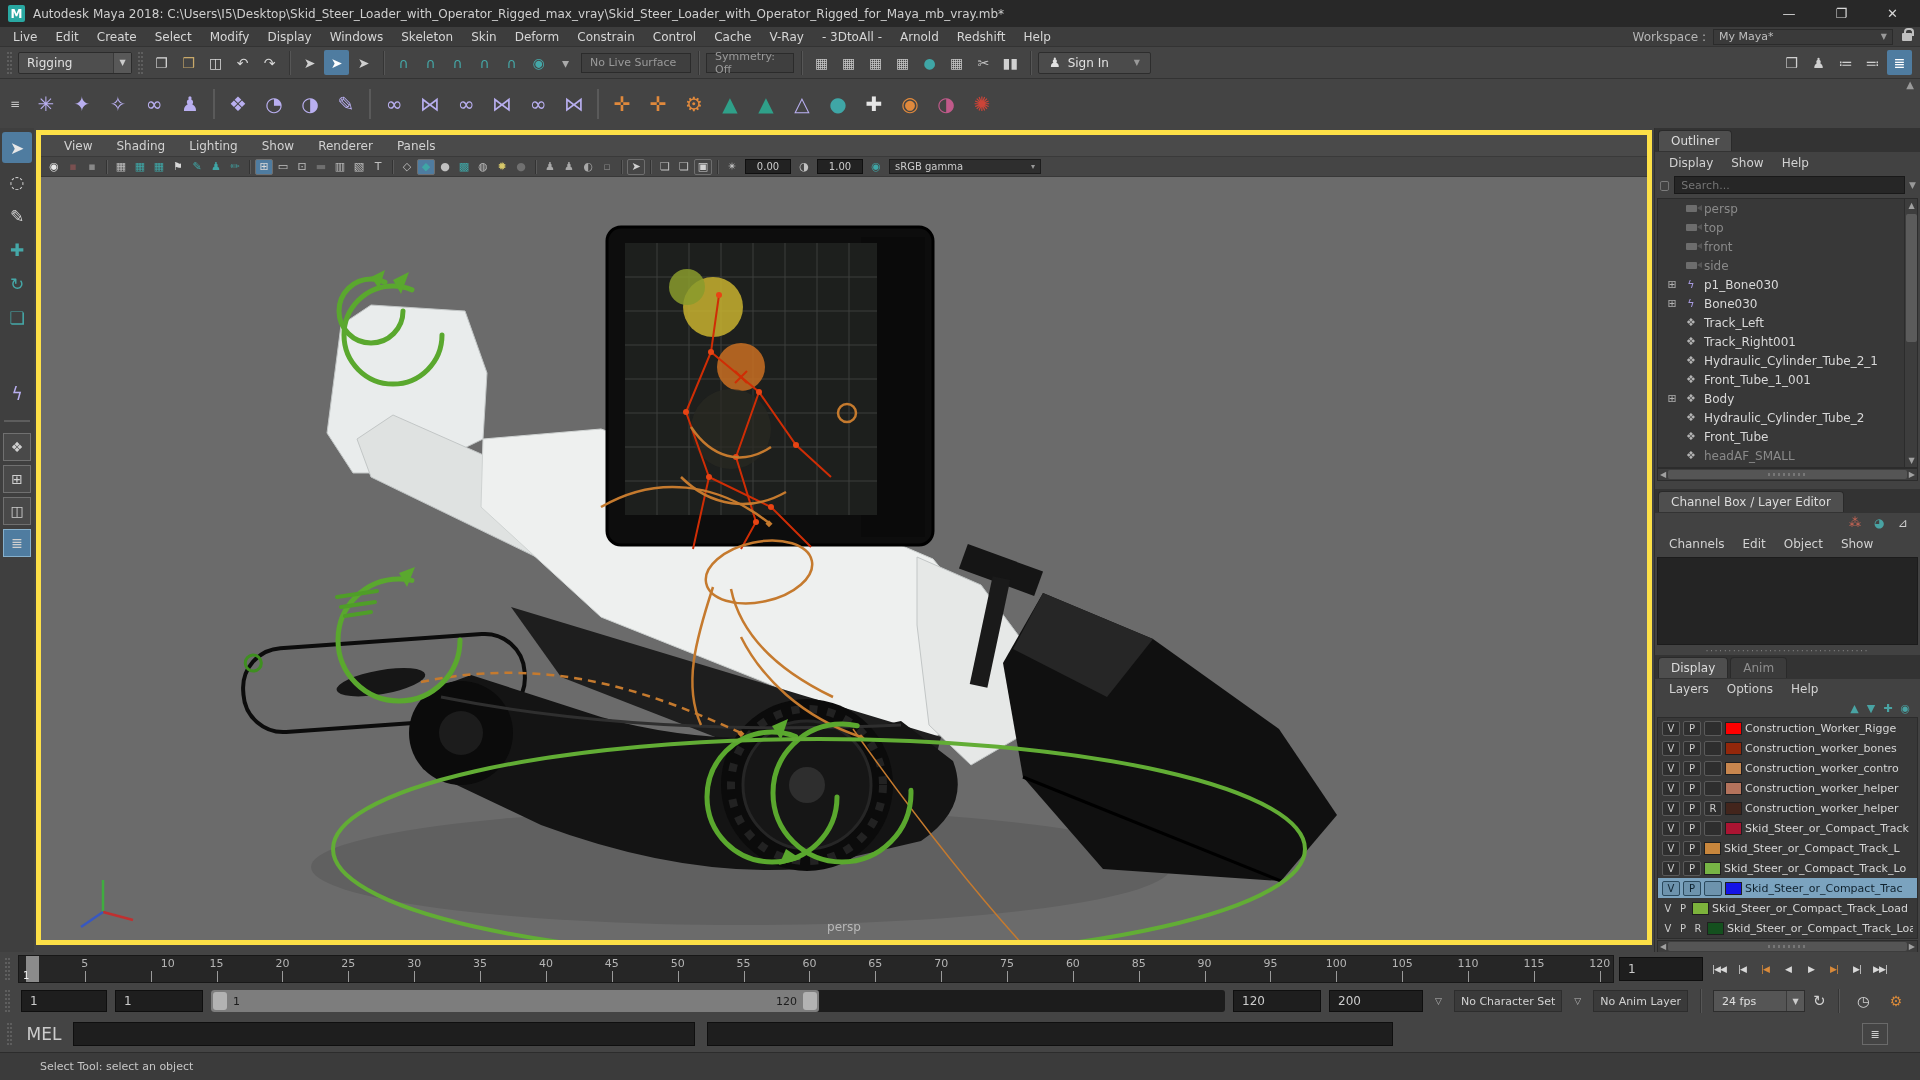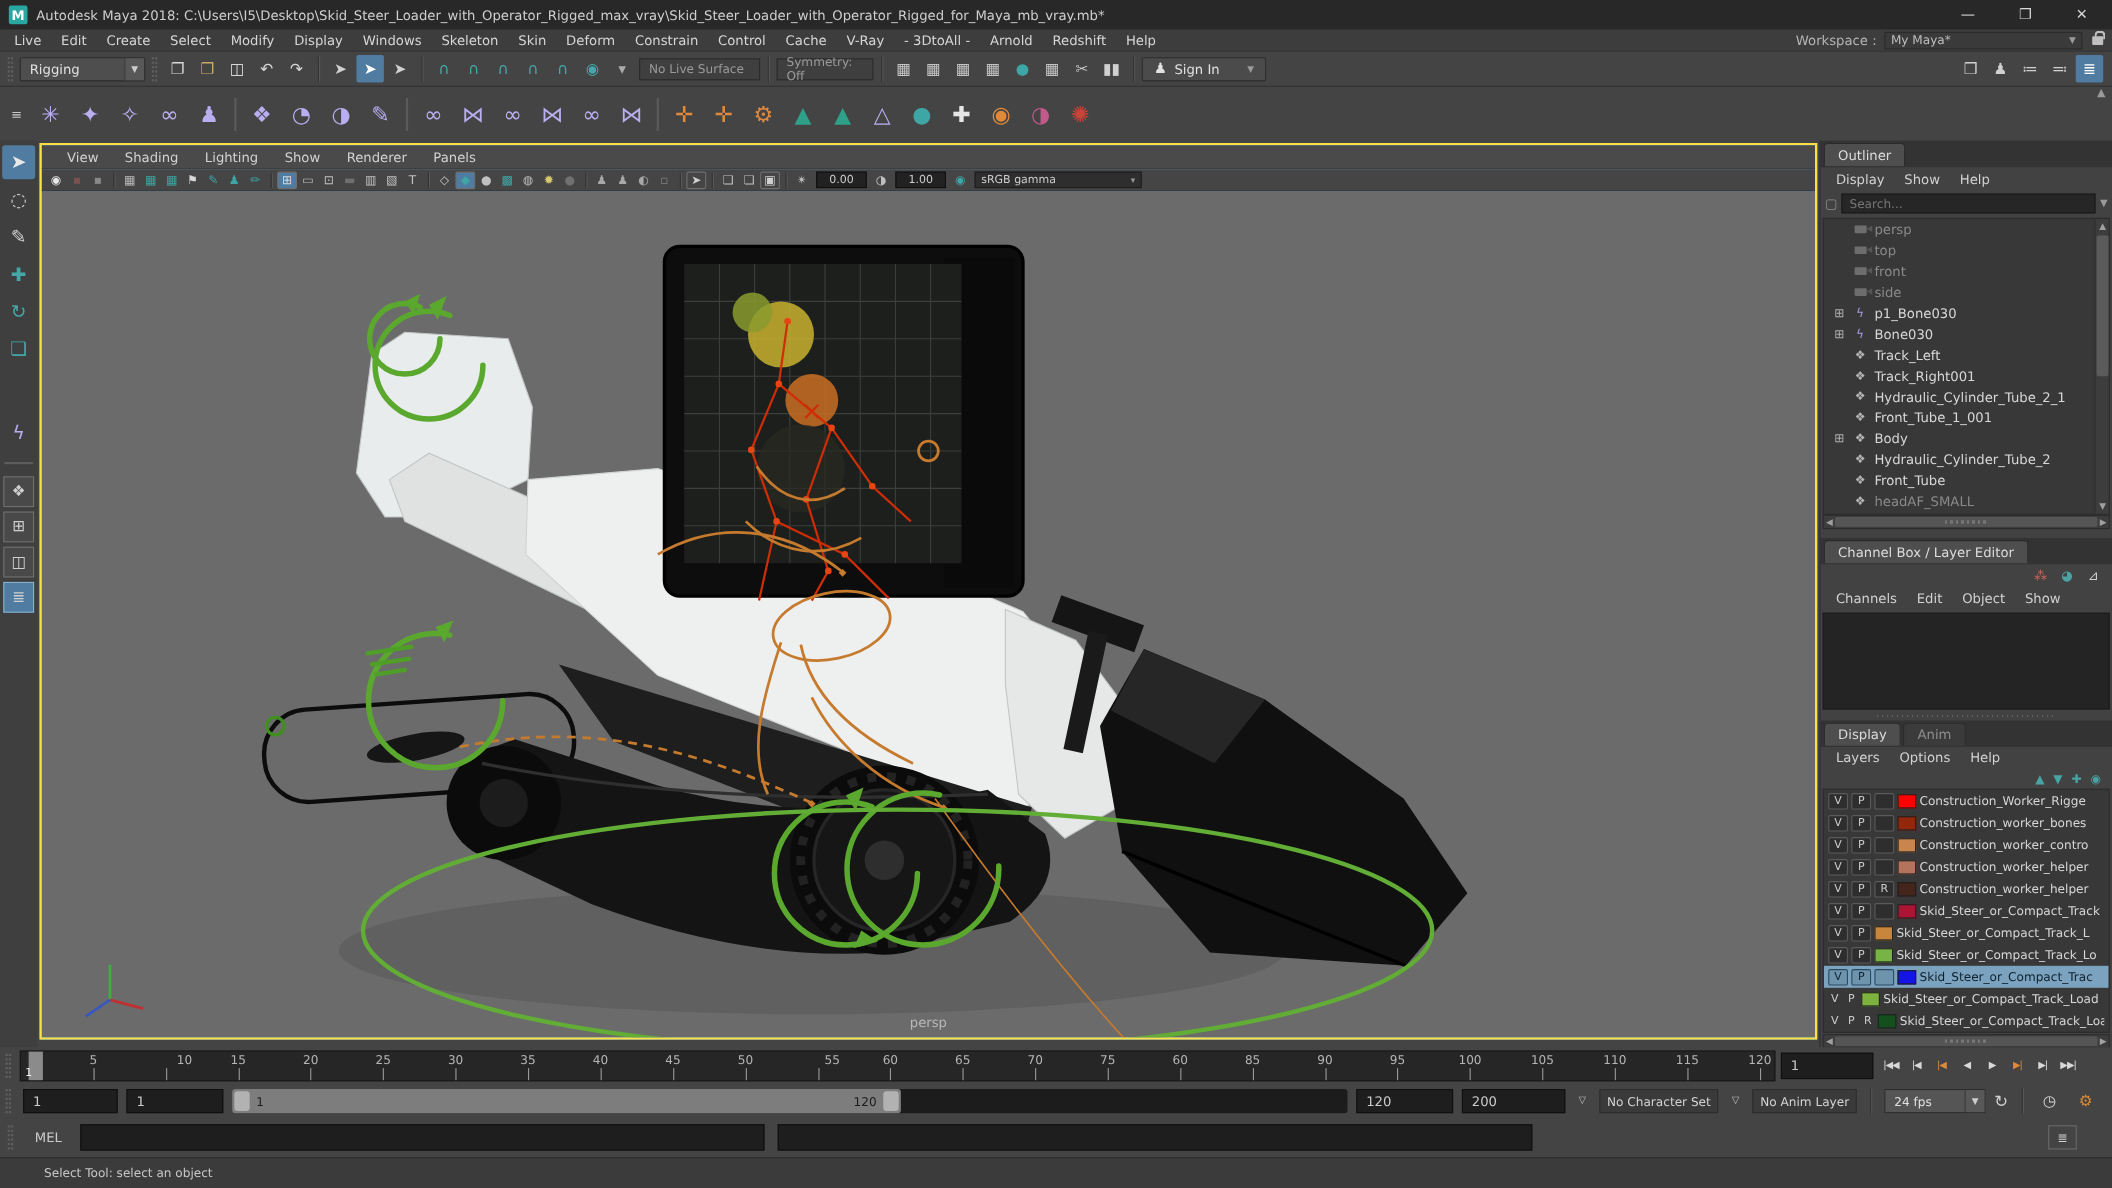--- a/index.html
+++ b/index.html
@@ -58,22 +58,22 @@
   .tool { width:30px; height:31px; font-size:17px; color:#d0d0d0; display:flex; align-items:center;
     justify-content:center; border-radius:3px; }
   .tool.active { background:#4f7ca0; }
   .tool.gap { margin-top:42px; }
   .tb-sep { width:26px; height:2px; background:#5d5d5d; margin:8px 0 4px 0; }
   .layout-btn { width:28px; height:28px; border:1px solid #707070; background:#494949; color:#cfcfcf;
     font-size:14px; display:flex; align-items:center; justify-content:center; margin-top:4px; }
   .layout-btn.active { background:#4f7ca0; border-color:#86b0cc; }
 
   
-  #viewport { position:absolute; left:36px; top:130px; width:1616px; height:815px; background:#7dd3fc;
-    border:2px solid #fde047; display:flex; flex-direction:column; }
+  #viewport { position:absolute; left:36px; top:130px; width:1616px; height:815px; background:#000000;
+    border:5px solid #fde047; display:flex; flex-direction:column; }
   .vp-menus { height:22px; background:#4a4a4a; display:flex; align-items:center; gap:2px; padding-left:12px;
     font-size:12px; color:#d2d2d2; border-bottom:1px solid #3a3a3a; }
   .vp-menu-item { padding:0 11px; }
   .vp-toolbar { height:20px; background:#454545; display:flex; align-items:center; gap:1px; padding-left:4px;
     border-bottom:1px solid #383838; font-size:11px; }
   .vp-ico { width:18px; height:16px; display:inline-flex; align-items:center; justify-content:center;
     font-size:11px; border-radius:2px; flex:none; }
   .vp-ico.boxed { border:1px solid #6e6e6e; }
   .vp-ico.active { background:#4f7ca0; }
   .vp-div { width:1px; height:14px; background:#333; box-shadow:1px 0 0 #5a5a5a; margin:0 4px; flex:none; }
@@ -155,21 +155,21 @@
   #rs-bar .lwrap { display:flex; align-items:center; gap:4px; }
   .tri { color:#b9b9b9; font-size:9px; padding:0 4px; }
   .flat-field { height:22px; display:flex; align-items:center; color:#d2d2d2; font-size:11px; padding:0 6px;
     background:#3a3a3a; border:1px solid #2d2d2d; flex:none; }
   .fps-select { width:92px; height:22px; background:#555; border:1px solid #2d2d2d; color:#e0e0e0; font-size:11px;
     display:flex; align-items:center; justify-content:space-between; padding-left:8px; flex:none; }
 
   
   #commandline { position:absolute; left:0; top:1016px; width:1920px; height:36px; background:#444;
     display:flex; align-items:center; gap:6px; padding:0 4px; }
-  .cmd-label { width:46px; color:#ccc; font-size:12px; text-align:center; }
+  .cmd-label { width:46px; color:#ccc; font-size:17px; text-align:center; }
   .cmd-input { width:622px; height:24px; background:#1e1e1e; border:1px solid #0f0f0f; color:#ddd;
     font-size:12px; padding:0 6px; font-family:"DejaVu Sans Mono", monospace; }
   .cmd-output { width:686px; height:24px; background:#1e1e1e; border:1px solid #0f0f0f; margin-left:6px; }
   .script-btn { margin-left:auto; width:26px; height:22px; border:1px solid #6a6a6a; color:#cfcfcf;
     display:flex; align-items:center; justify-content:center; font-size:11px; margin-right:28px; }
   #helpline { position:absolute; left:0; top:1052px; width:1920px; height:28px; background:#3b3b3b;
     border-top:1px solid #2c2c2c; display:flex; align-items:center; padding-left:40px; color:#c6c6c6; font-size:11px; }
 </style>
 </head>
 <body>
@@ -738,21 +738,21 @@
       <div class="tick-label" style="left: 24.7934%;">30</div>
       <div class="tick" style="left: 28.9256%;"></div>
       <div class="tick-label" style="left: 28.9256%;">35</div>
       <div class="tick" style="left: 33.0579%;"></div>
       <div class="tick-label" style="left: 33.0579%;">40</div>
       <div class="tick" style="left: 37.1901%;"></div>
       <div class="tick-label" style="left: 37.1901%;">45</div>
       <div class="tick" style="left: 41.3223%;"></div>
       <div class="tick-label" style="left: 41.3223%;">50</div>
       <div class="tick" style="left: 45.4545%;"></div>
-      <div class="tick-label" style="left: 45.4545%; margin-left: 13px;">55</div>
+      <div class="tick-label" style="left: 45.4545%;">55</div>
       <div class="tick" style="left: 49.5868%;"></div>
       <div class="tick-label" style="left: 49.5868%;">60</div>
       <div class="tick" style="left: 53.719%;"></div>
       <div class="tick-label" style="left: 53.719%;">65</div>
       <div class="tick" style="left: 57.8512%;"></div>
       <div class="tick-label" style="left: 57.8512%;">70</div>
       <div class="tick" style="left: 61.9835%;"></div>
       <div class="tick-label" style="left: 61.9835%;">75</div>
       <div class="tick" style="left: 66.1157%;"></div>
       <div class="tick-label" style="left: 66.1157%;">60</div>

